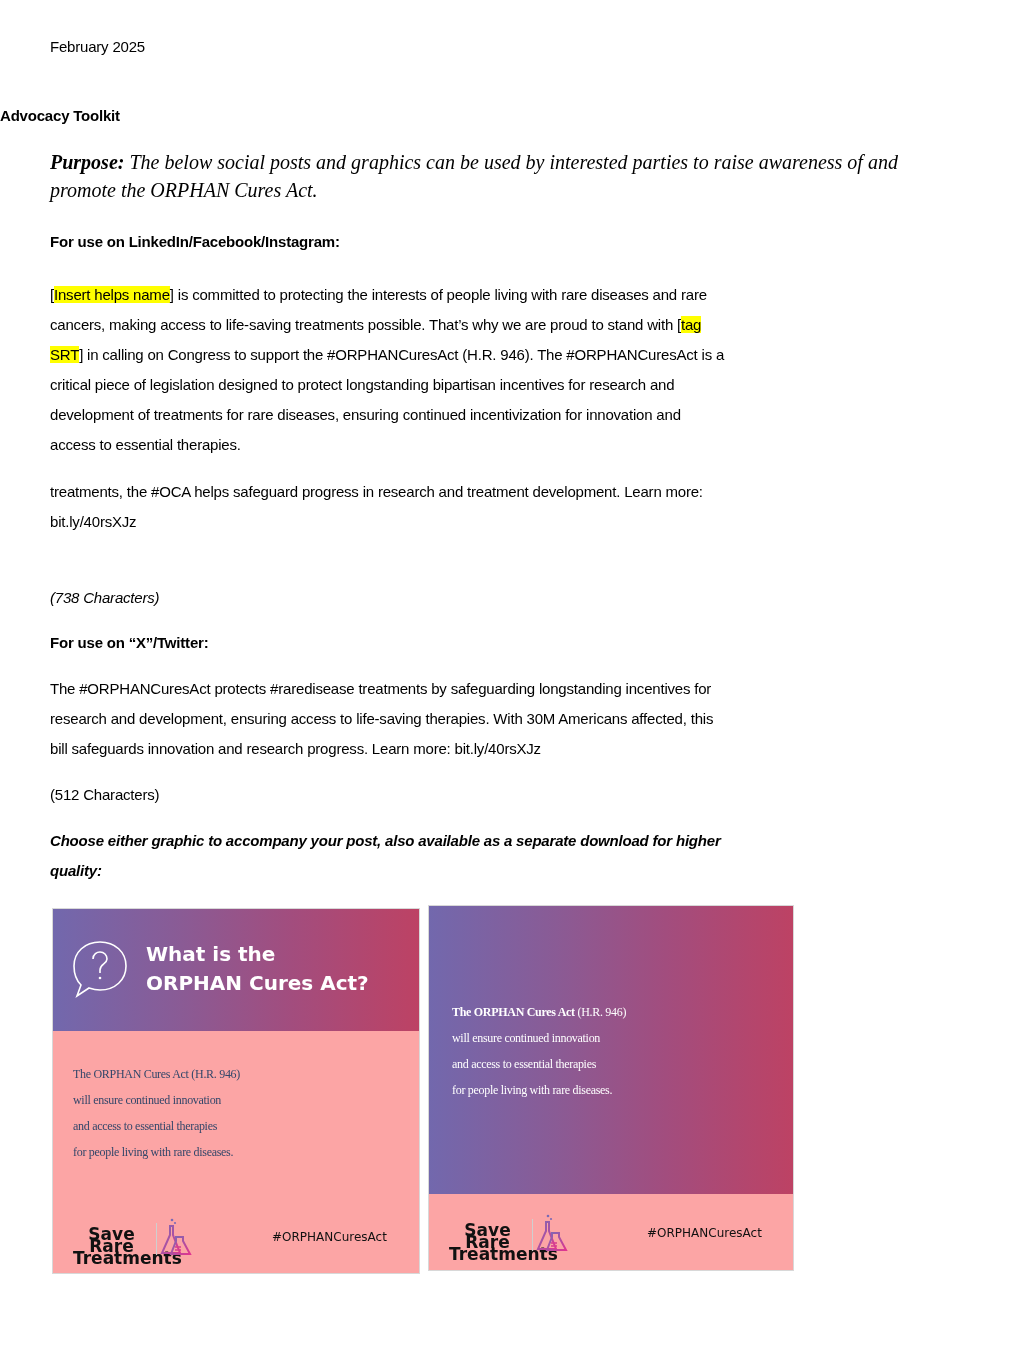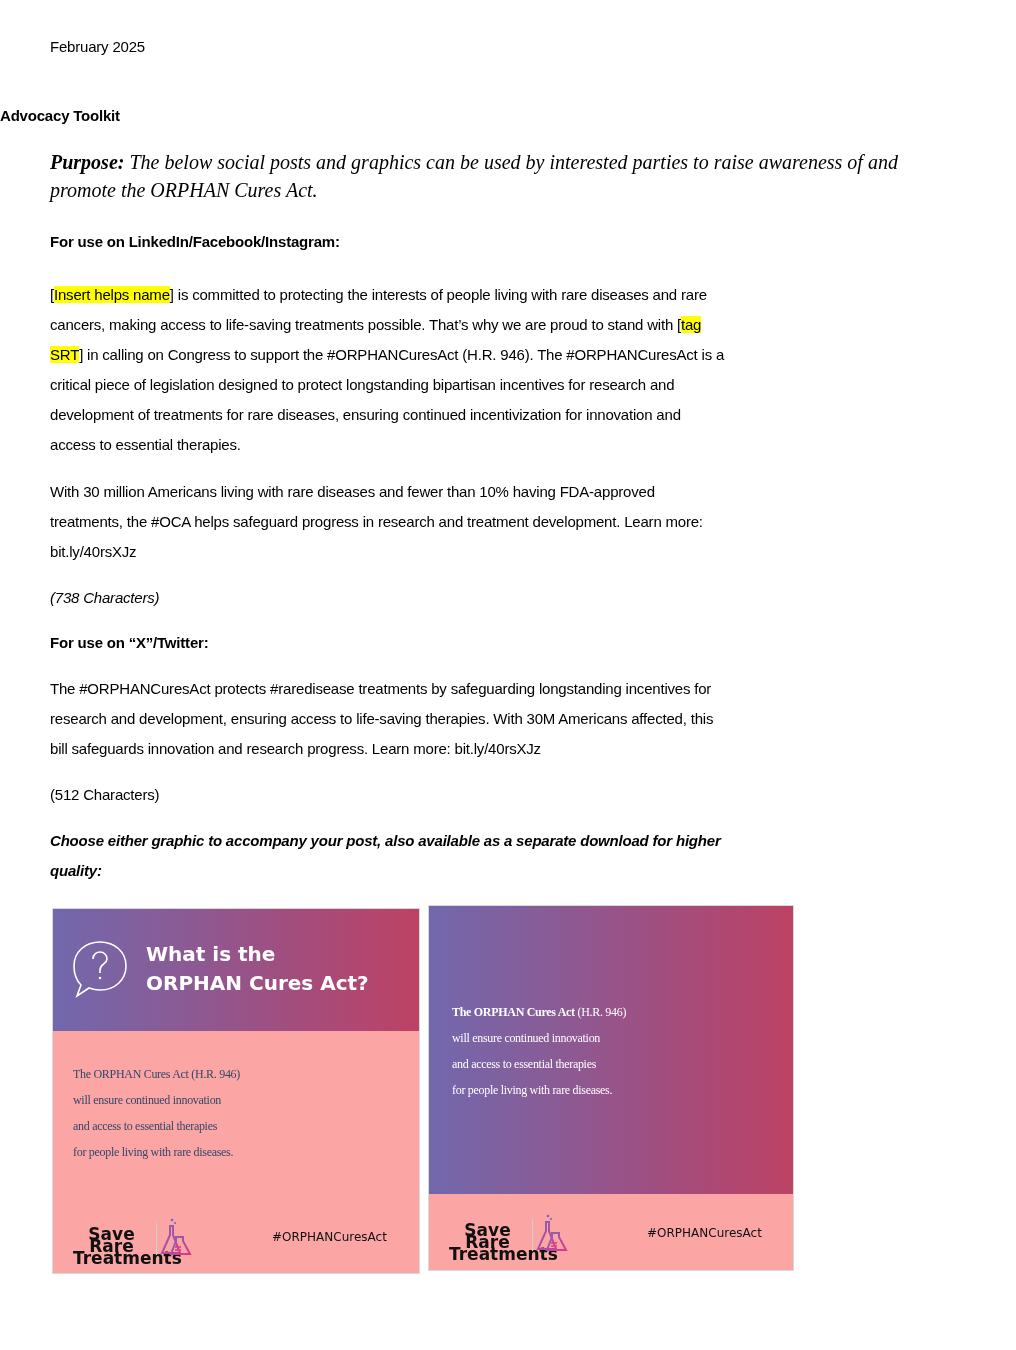--- a/index.html
+++ b/index.html
@@ -40,21 +40,20 @@
 <div class="abs txt" style="left:50px; top:280px; width:940px; white-space:nowrap;">
   <div><span>[</span><span class="hl">Insert helps name</span><span>] is committed to protecting the interests of people living with rare diseases and rare</span></div>
   <div><span>cancers, making access to life-saving treatments possible. That’s why we are proud to stand with [</span><span class="hl">tag</span></div>
   <div><span class="hl">SRT</span><span>] in calling on Congress to support the #ORPHANCuresAct (H.R. 946). The #ORPHANCuresAct is a</span></div>
   <div>critical piece of legislation designed to protect longstanding bipartisan incentives for research and</div>
   <div>development of treatments for rare diseases, ensuring continued incentivization for innovation and</div>
   <div>access to essential therapies.</div>
 </div>
 
 <div class="abs txt" style="left:50px; top:477px; width:940px; white-space:nowrap;">
-  <div>With 30 million Americans living with rare diseases and fewer than 10% having FDA-approved</div>
   <div>treatments, the #OCA helps safeguard progress in research and treatment development. Learn more:</div>
   <div>bit.ly/40rsXJz</div>
 </div>
 
 <div class="abs txt ital" style="left:50px; top:583px;">(738 Characters)</div>
 
 <div class="abs txt bold" style="left:50px; top:628px;">For use on “X”/Twitter:</div>
 
 <div class="abs txt" style="left:50px; top:674px; width:940px; white-space:nowrap;">
   <div>The #ORPHANCuresAct protects #raredisease treatments by safeguarding longstanding incentives for</div>

